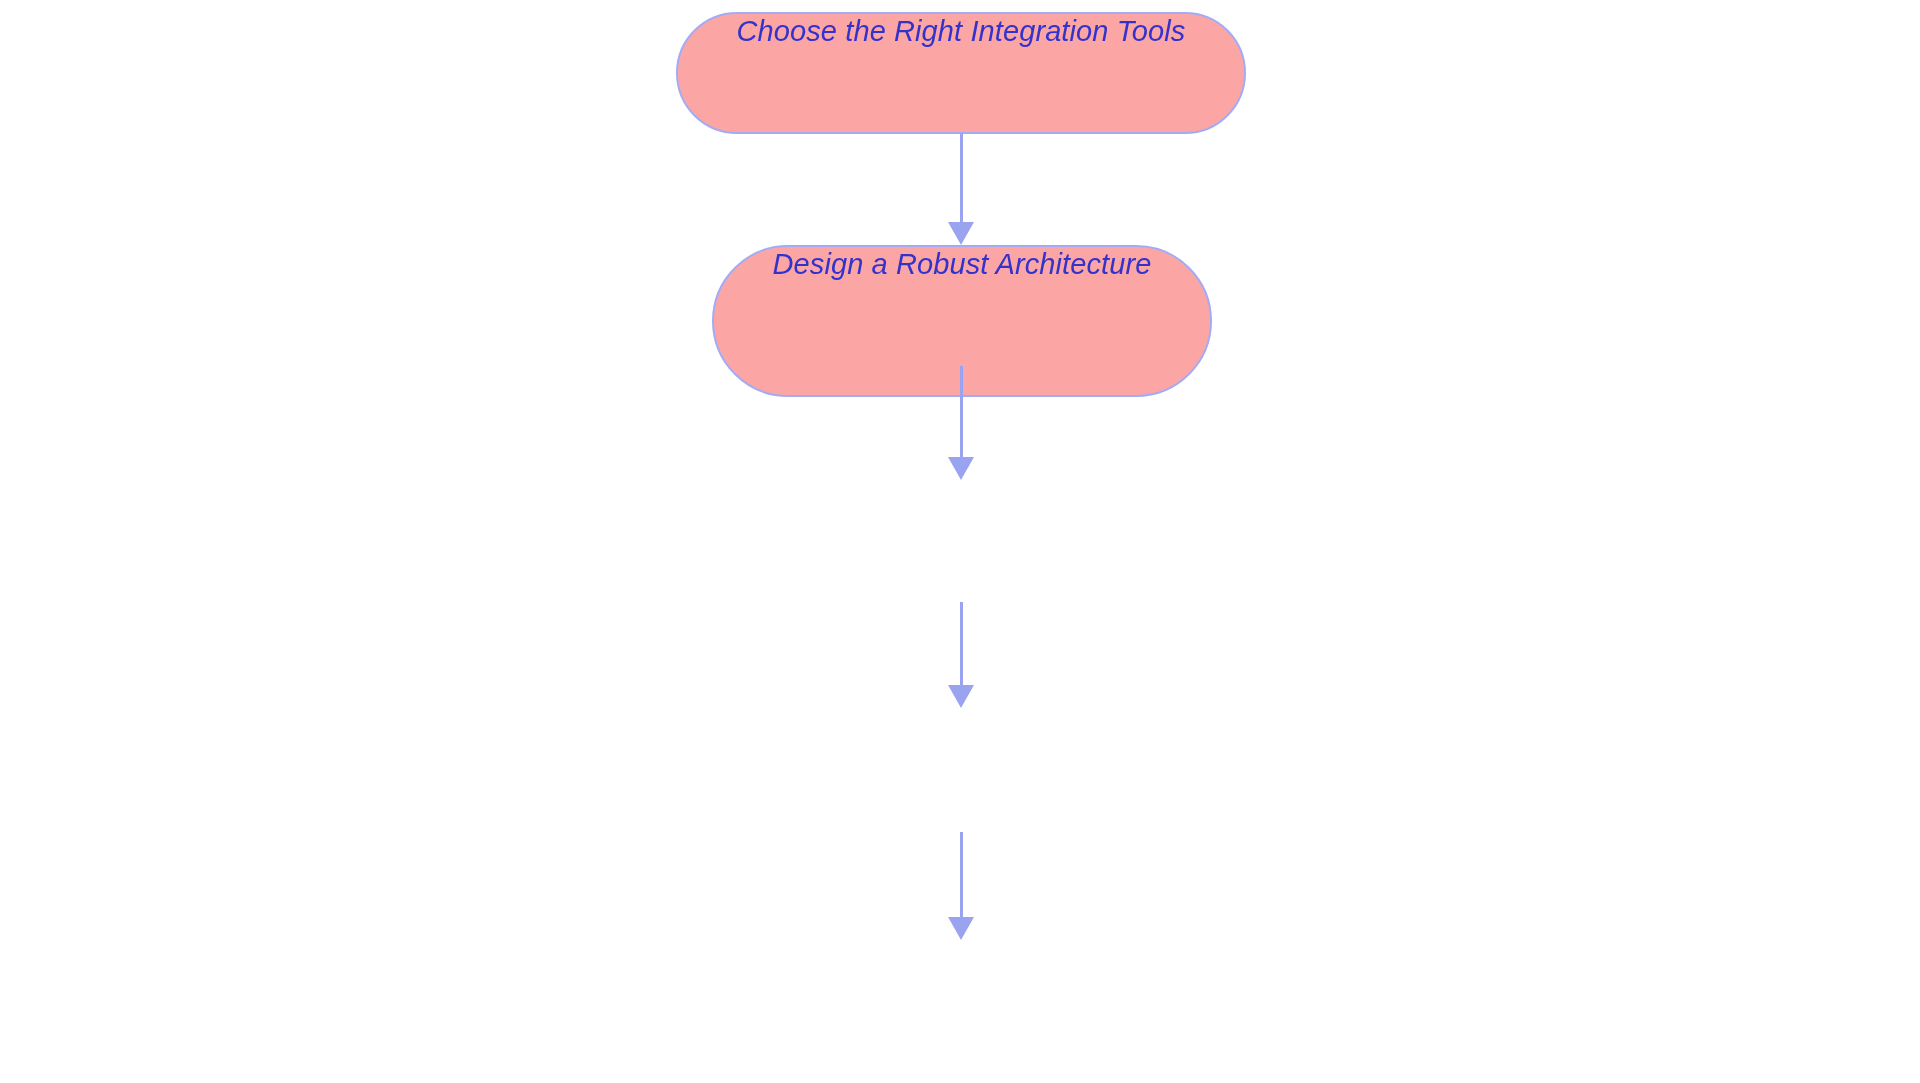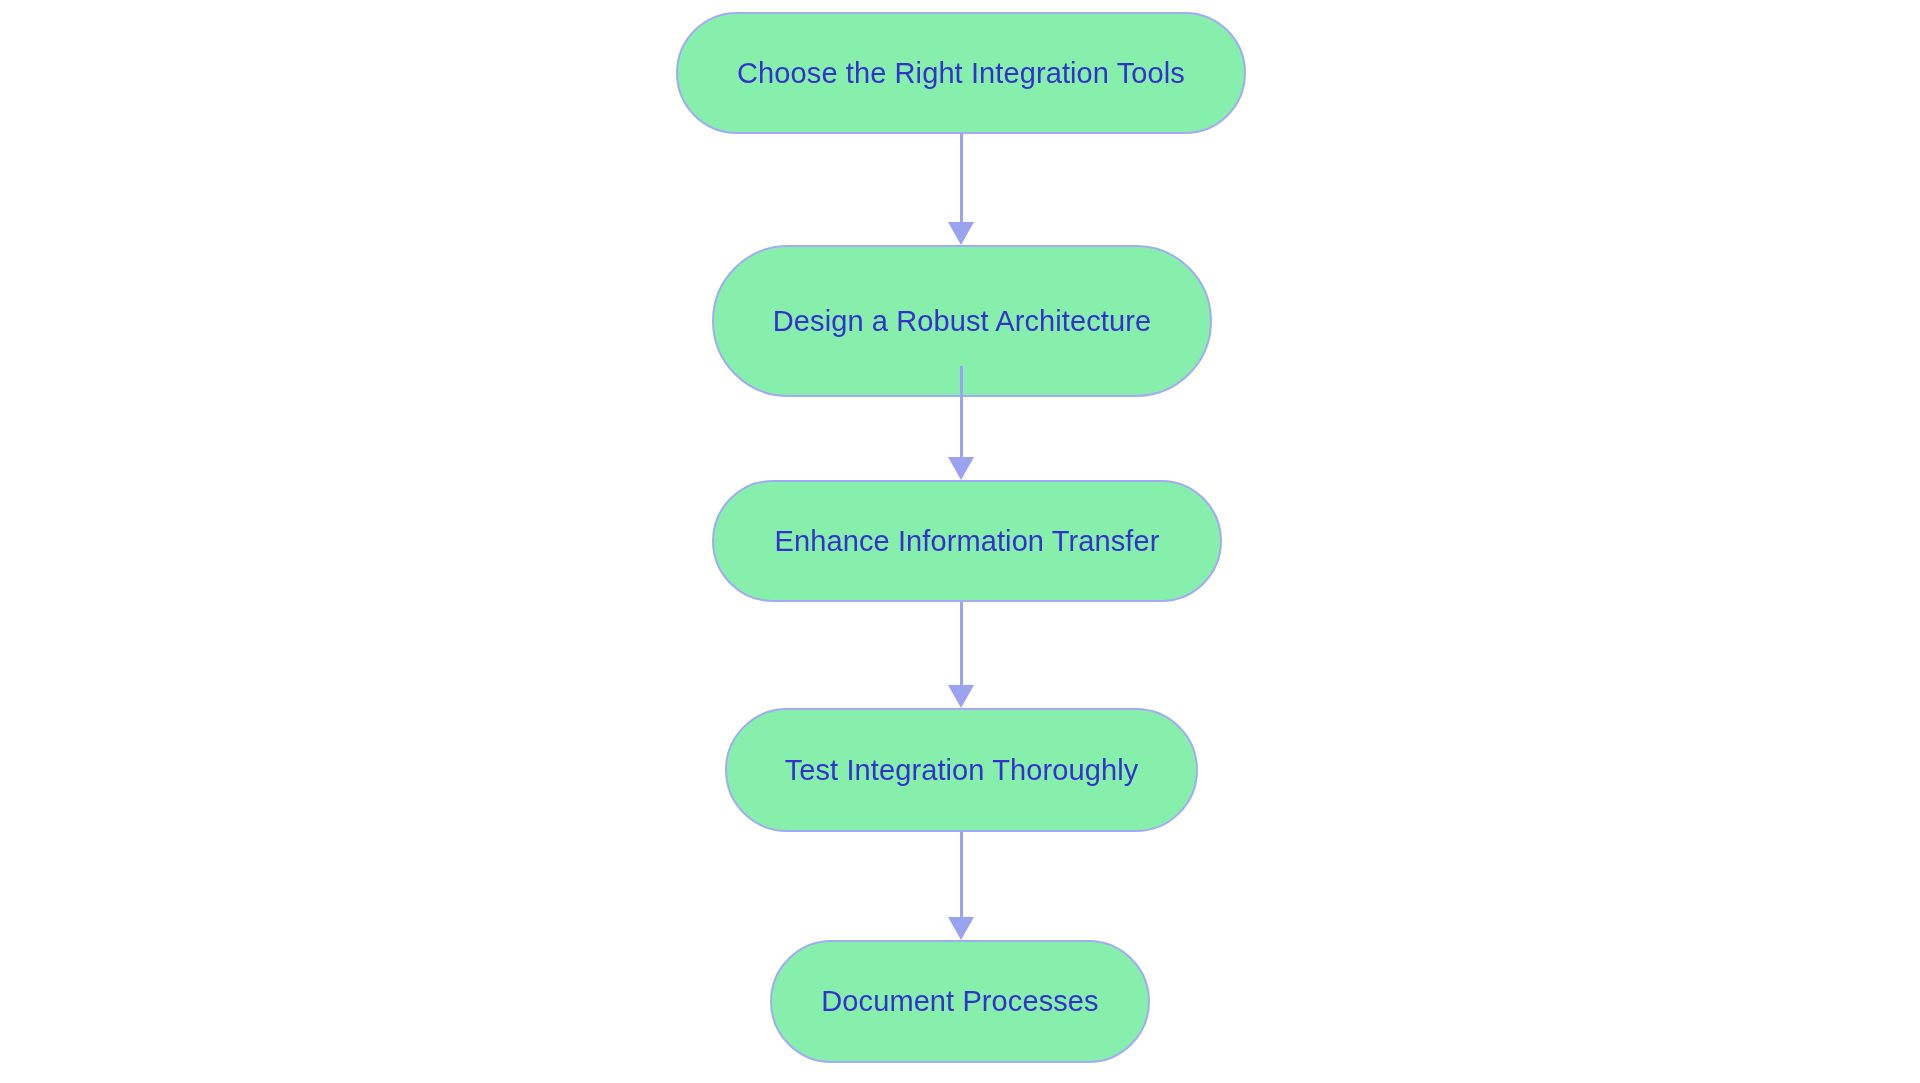--- a/index.html
+++ b/index.html
@@ -18,33 +18,33 @@
     position: relative;
     width: 1920px;
     height: 1083px;
     background: #ffffff;
   }
 
   .flow-node {
     position: absolute;
     box-sizing: border-box;
     display: flex;
-    align-items: center;
     justify-content: center;
-    background: #86efac;
+    background: #fca5a5;
     border: 2px solid #a3abf5;
     border-radius: 999px;
     color: #3333cc;
     font-family: "Liberation Sans", sans-serif;
     font-size: 29px;
     font-weight: 400;
     letter-spacing: 0.1px;
     line-height: 1.2;
     white-space: nowrap;
     text-align: center;
+    font-style: italic;
   }
 
   .node-label {
     display: block;
     padding: 0 14px;
   }
 
   
   .node-1 { left: 676px;  top: 12px;   width: 570px; height: 122px; }
   .node-2 { left: 712px;  top: 245px;  width: 500px; height: 152px; }
@@ -90,31 +90,22 @@
   <div class="connector connector-1"></div>
   <div class="arrowhead arrowhead-1"></div>
 
   <div class="flow-node node-2">
     <span class="node-label">Design a Robust Architecture</span>
   </div>
 
   <div class="connector connector-2"></div>
   <div class="arrowhead arrowhead-2"></div>
 
-  <div class="flow-node node-3">
-    <span class="node-label">Enhance Information Transfer</span>
-  </div>
 
   <div class="connector connector-3"></div>
   <div class="arrowhead arrowhead-3"></div>
 
-  <div class="flow-node node-4">
-    <span class="node-label">Test Integration Thoroughly</span>
-  </div>
 
   <div class="connector connector-4"></div>
   <div class="arrowhead arrowhead-4"></div>
 
-  <div class="flow-node node-5">
-    <span class="node-label">Document Processes</span>
-  </div>
 
 </div>
 
 </body></html>

